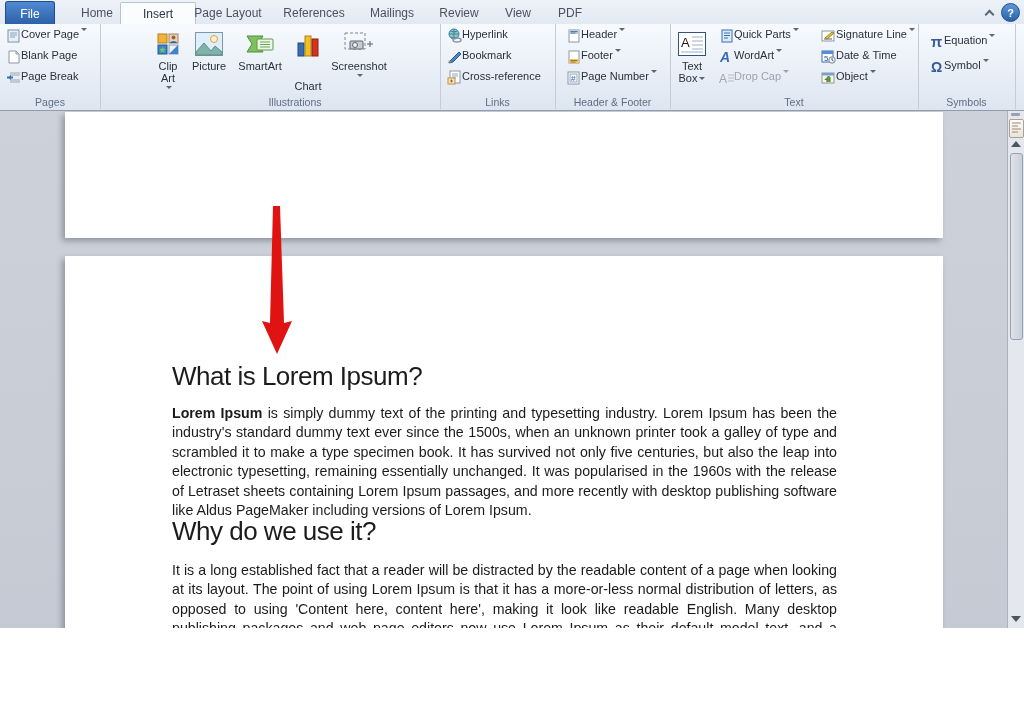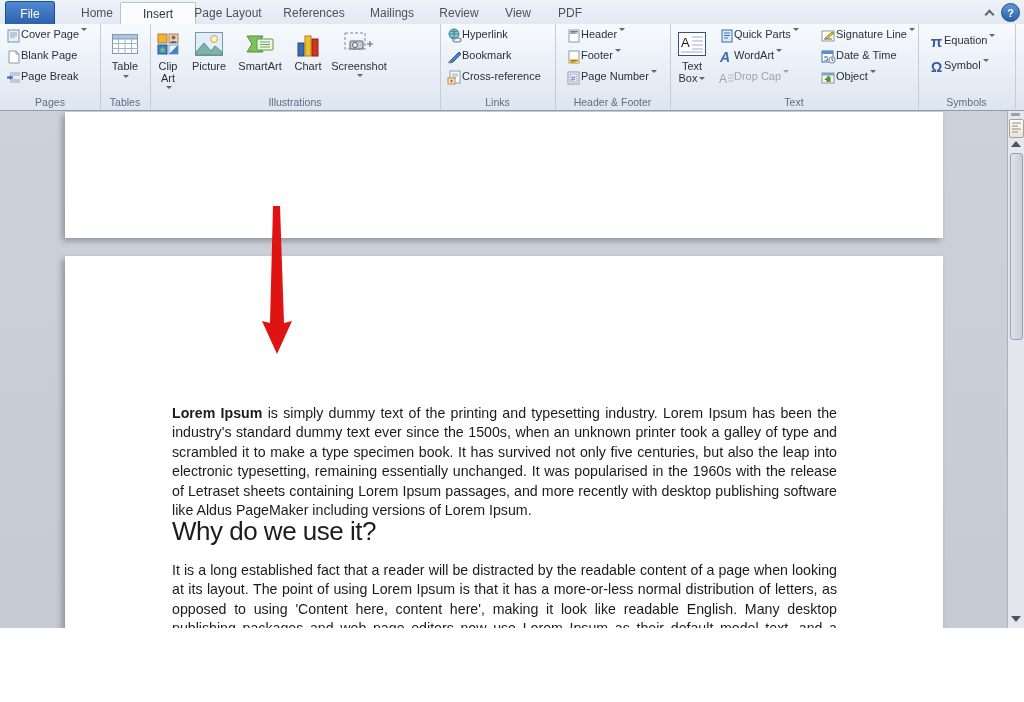--- a/index.html
+++ b/index.html
@@ -143,34 +143,20 @@
                 <path d="M1 6.5h6" stroke="#3a72b8" stroke-width="2"></path>
                 <path d="M2 6.5l3-2.5v5z" fill="#3a72b8"></path>
               </svg>
           </span>
           <span>Page Break</span>
         </div>
       </div>
       <div class="grouplabel">Pages</div>
     </div>
 
-    <div class="group" style="left:100px;width:50px;">
-      <div class="bigbtn" style="width:100%;">
-        <span class="ico">
-          <svg width="26" height="20">
-              <rect x="0.5" y="0.5" width="25" height="19" fill="#fff" stroke="#7f98b6"></rect>
-              <rect x="0.5" y="0.5" width="25" height="4.5" fill="#aec6e4" stroke="#7f98b6"></rect>
-              <path d="M0 9.5h26M0 14.5h26M6.5 0v20M13 0v20M19.5 0v20" stroke="#9fb4cc"></path>
-            </svg>
-        </span>
-        <span class="lbl">Table</span>
-        <span class="caret" style="margin-top:3px;"></span>
-      </div>
-      <div class="grouplabel">Tables</div>
-    </div>
 
     <div class="group" style="left:150px;width:290px;display:flex;">
       <div class="bigbtn" style="width:36px;">
         <span class="ico">
           <svg width="22" height="22">
               <rect x="1" y="1" width="9" height="9" fill="#f2b23a" stroke="#b87e18"></rect>
               <rect x="12" y="1" width="9" height="9" fill="#e9d2b8" stroke="#9d8468"></rect>
               <circle cx="16.5" cy="4.5" r="2" fill="#a4622c"></circle>
               <path d="M13 10c0-2.5 7-2.5 7 0z" fill="#2e5e9e"></path>
               <rect x="1" y="12" width="9" height="9" fill="#3d85c8" stroke="#205a92"></rect>
@@ -196,21 +182,21 @@
       <div class="bigbtn" style="width:56px;">
         <span class="ico">
           <svg width="30" height="24">
               <path d="M2 4h16l-5 8 5 8H2l5-8z" fill="#7fc060" stroke="#4f8f36"></path>
               <rect x="12" y="7" width="16" height="11" rx="1" fill="#eef6ea" stroke="#5d9a44"></rect>
               <path d="M15 10h10M15 12.5h10M15 15h10" stroke="#6aa852"></path>
             </svg>
         </span>
         <span class="lbl">SmartArt</span>
       </div>
-      <div class="bigbtn" style="width:40px;">
+      <div class="bigbtn" style="width:40px;gap:20px;">
         <span class="ico">
           <svg width="24" height="26">
               <rect x="2" y="12" width="6" height="13" fill="#3a6cb4" stroke="#24497e"></rect>
               <rect x="9" y="5" width="6" height="20" fill="#f0c020" stroke="#a8831a"></rect>
               <rect x="16" y="8" width="6" height="17" fill="#d23420" stroke="#8e2012"></rect>
             </svg>
         </span>
         <span class="lbl">Chart</span>
       </div>
       <div class="bigbtn" style="width:62px;">
@@ -406,20 +392,21 @@
     </div>
   </div>
 
   <div class="abs docarea">
 
     <div class="page" style="top:1px;height:126px;">
       <div class="annotation" style="color:#dd1111;">Paste in the new blank page</div>
     </div>
 
     <div class="page" style="top:145px;height:560px;">
+      <div class="h1" style="top:105px;">What is Lorem Ipsum?</div>
       <div class="para" style="top:148px;"><b>Lorem Ipsum</b><span> is simply dummy text of the printing and typesetting industry. Lorem Ipsum has been the industry's standard dummy text ever since the 1500s, when an unknown printer took a galley of type and scrambled it to make a type specimen book. It has survived not only five centuries, but also the leap into electronic typesetting, remaining essentially unchanged. It was popularised in the 1960s with the release of Letraset sheets containing Lorem Ipsum passages, and more recently with desktop publishing software like Aldus PageMaker including versions of Lorem Ipsum.</span></div>
       <div class="h1" style="top:260px;">Why do we use it?</div>
       <div class="para" style="top:305px;"><span>It is a long established fact that a reader will be distracted by the readable content of a page when looking at its layout. The point of using Lorem Ipsum is that it has a more-or-less normal distribution of letters, as opposed to using 'Content here, content here', making it look like readable English. Many desktop publishing packages and web page editors now use Lorem Ipsum as their default model text, and a search for 'lorem ipsum' will uncover many web sites still in their infancy. Various versions have evolved over the years, sometimes by accident, sometimes on purpose (injected humour and the like).</span></div>
     </div>
 
     <svg class="arrowsvg" width="1008" height="573">
       <polygon points="273,95 280,95 284,212 292,210 277,243 262,210 270,212" fill="#e01313"></polygon>
     </svg>
   </div>
 

